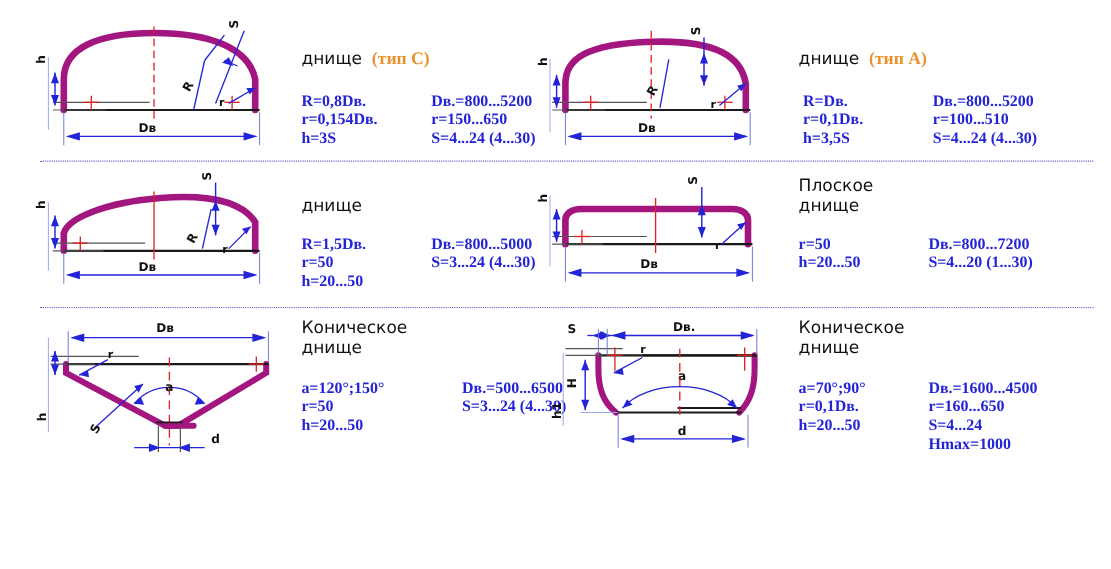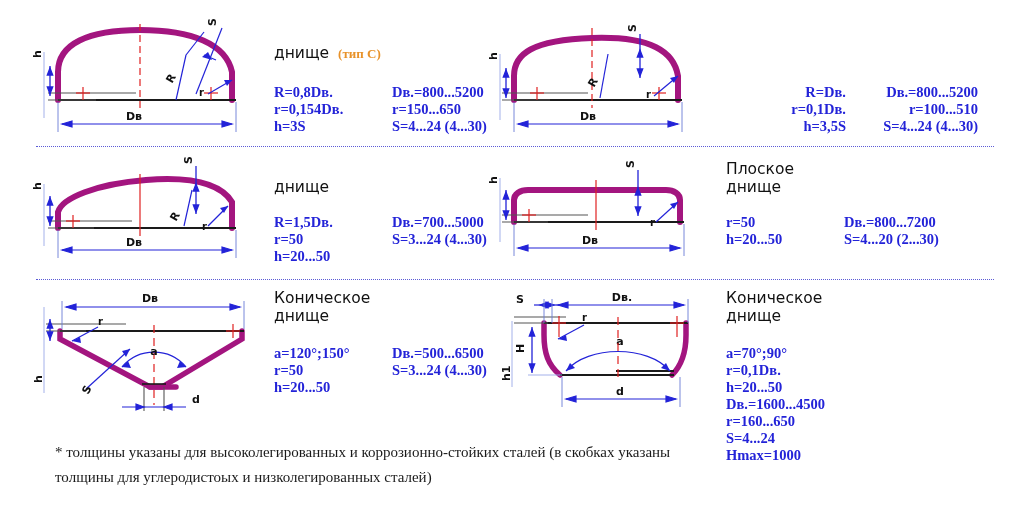--- a/index.html
+++ b/index.html
@@ -27,21 +27,21 @@
   .title{
     font-family:"DejaVu Sans", sans-serif;
     font-size:15.5px;
     color:#111111;
     line-height:18px;
     letter-spacing:0px;
     white-space:nowrap;
   }
   .type-tag{
     font-family:"Liberation Serif", serif;
-    font-size:13px;
+    font-size:16px;
     font-weight:bold;
     color:#E8922A;
     margin-left:9px;
   }
 
   
   .specs{
     position:absolute;
     display:flex;
     font-family:Liberation Serif, serif;
@@ -209,21 +209,24 @@
           <polygon points="190,114 180,111 180,117"></polygon>
         </g>
         <g stroke="#6a7ad6" stroke-width="0.9">
           <line x1="26" y1="92" x2="26" y2="122"></line>
           <line x1="194" y1="92" x2="194" y2="122"></line>
         </g>
         <text class="lbl" x="100" y="110" text-anchor="middle">Dв</text>
       </svg>
     </div>
     <div class="txt">
-      <div class="specs" style="top:74px;left:16px;text-align:right;">
+      <div class="title" style="position:absolute;top:34px;left:0;">
+        <span>днище</span><span class="type-tag">(тип A)</span>
+      </div>
+      <div class="specs" style="top:74px;left:4px;">
         <div class="spec-col w1">
           <div>R=Dв.</div>
           <div>r=0,1Dв.</div>
           <div>h=3,5S</div>
         </div>
         <div class="spec-col w2">
           <div>Dв.=800...5200</div>
           <div>r=100...510</div>
           <div>S=4...24 (4...30)</div>
         </div>
@@ -287,21 +290,21 @@
       <div class="title" style="position:absolute;top:28px;left:0;">
         <span>днище</span>
       </div>
       <div class="specs" style="top:64px;left:0;">
         <div class="spec-col w1">
           <div>R=1,5Dв.</div>
           <div>r=50</div>
           <div>h=20...50</div>
         </div>
         <div class="spec-col w2">
-          <div>Dв.=700...5000</div>
+          <div>Dв.=800...5000</div>
           <div>S=3...24 (4...30)</div>
         </div>
       </div>
     </div>
   </div>
 
   <div class="cell c-r1 c-right">
     <div class="fig">
       <svg width="232" height="125" viewBox="0 0 232 125">
         <path d="M26,72 L26,50 C26,44 32,40 40,40 L178,40 C186,40 192,44 192,50 L192,72" fill="none" stroke="#A3157F" stroke-width="6" stroke-linecap="round"></path>
@@ -354,21 +357,21 @@
       <div class="title" style="position:absolute;top:28px;left:0;">
         <span>днище</span>
       </div>
       <div class="specs" style="top:64px;left:0;">
         <div class="spec-col w1">
           <div>r=50</div>
           <div>h=20...50</div>
         </div>
         <div class="spec-col w2">
           <div>Dв.=800...7200</div>
-          <div>S=4...20 (2...30)</div>
+          <div>S=4...20 (1...30)</div>
         </div>
       </div>
     </div>
   </div>
 
   <div class="divider" style="top:279px;"></div>
 
   <div class="cell c-r2 c-left">
     <div class="fig">
       <svg width="232" height="140" viewBox="0 0 232 140">
@@ -442,21 +445,21 @@
         <text class="lbl" x="156" y="120">d</text>
       </svg>
     </div>
     <div class="txt">
       <div class="title" style="position:absolute;top:6px;left:0;">
         <span>Коническое</span>
       </div>
       <div class="title" style="position:absolute;top:24px;left:0;">
         <span>днище</span>
       </div>
-      <div class="specs" style="top:62px;left:0;">
+      <div class="specs" style="top:62px;left:0;gap:28px;">
         <div class="spec-col w1">
           <div>a=120°;150°</div>
           <div>r=50</div>
           <div>h=20...50</div>
         </div>
         <div class="spec-col w2">
           <div>Dв.=500...6500</div>
           <div>S=3...24 (4...30)</div>
         </div>
       </div>
@@ -547,34 +550,30 @@
         <text class="lbl" x="132" y="112" text-anchor="middle">d</text>
       </svg>
     </div>
     <div class="txt">
       <div class="title" style="position:absolute;top:6px;left:0;">
         <span>Коническое</span>
       </div>
       <div class="title" style="position:absolute;top:24px;left:0;">
         <span>днище</span>
       </div>
-      <div class="specs" style="top:62px;left:0;flex-direction:column;">
+      <div class="specs" style="top:62px;left:0;">
         <div class="spec-col w1">
           <div>a=70°;90°</div>
           <div>r=0,1Dв.</div>
           <div>h=20...50</div>
         </div>
         <div class="spec-col w2">
           <div>Dв.=1600...4500</div>
           <div>r=160...650</div>
           <div>S=4...24</div>
           <div>Hmax=1000</div>
         </div>
       </div>
     </div>
   </div>
 
-  <div class="footnote">
-    <div>* толщины указаны для высоколегированных и коррозионно-стойких сталей (в скобках указаны</div>
-    <div>толщины для углеродистоых и низколегированных сталей)</div>
-  </div>
 
 </div>
 
 </body></html>

